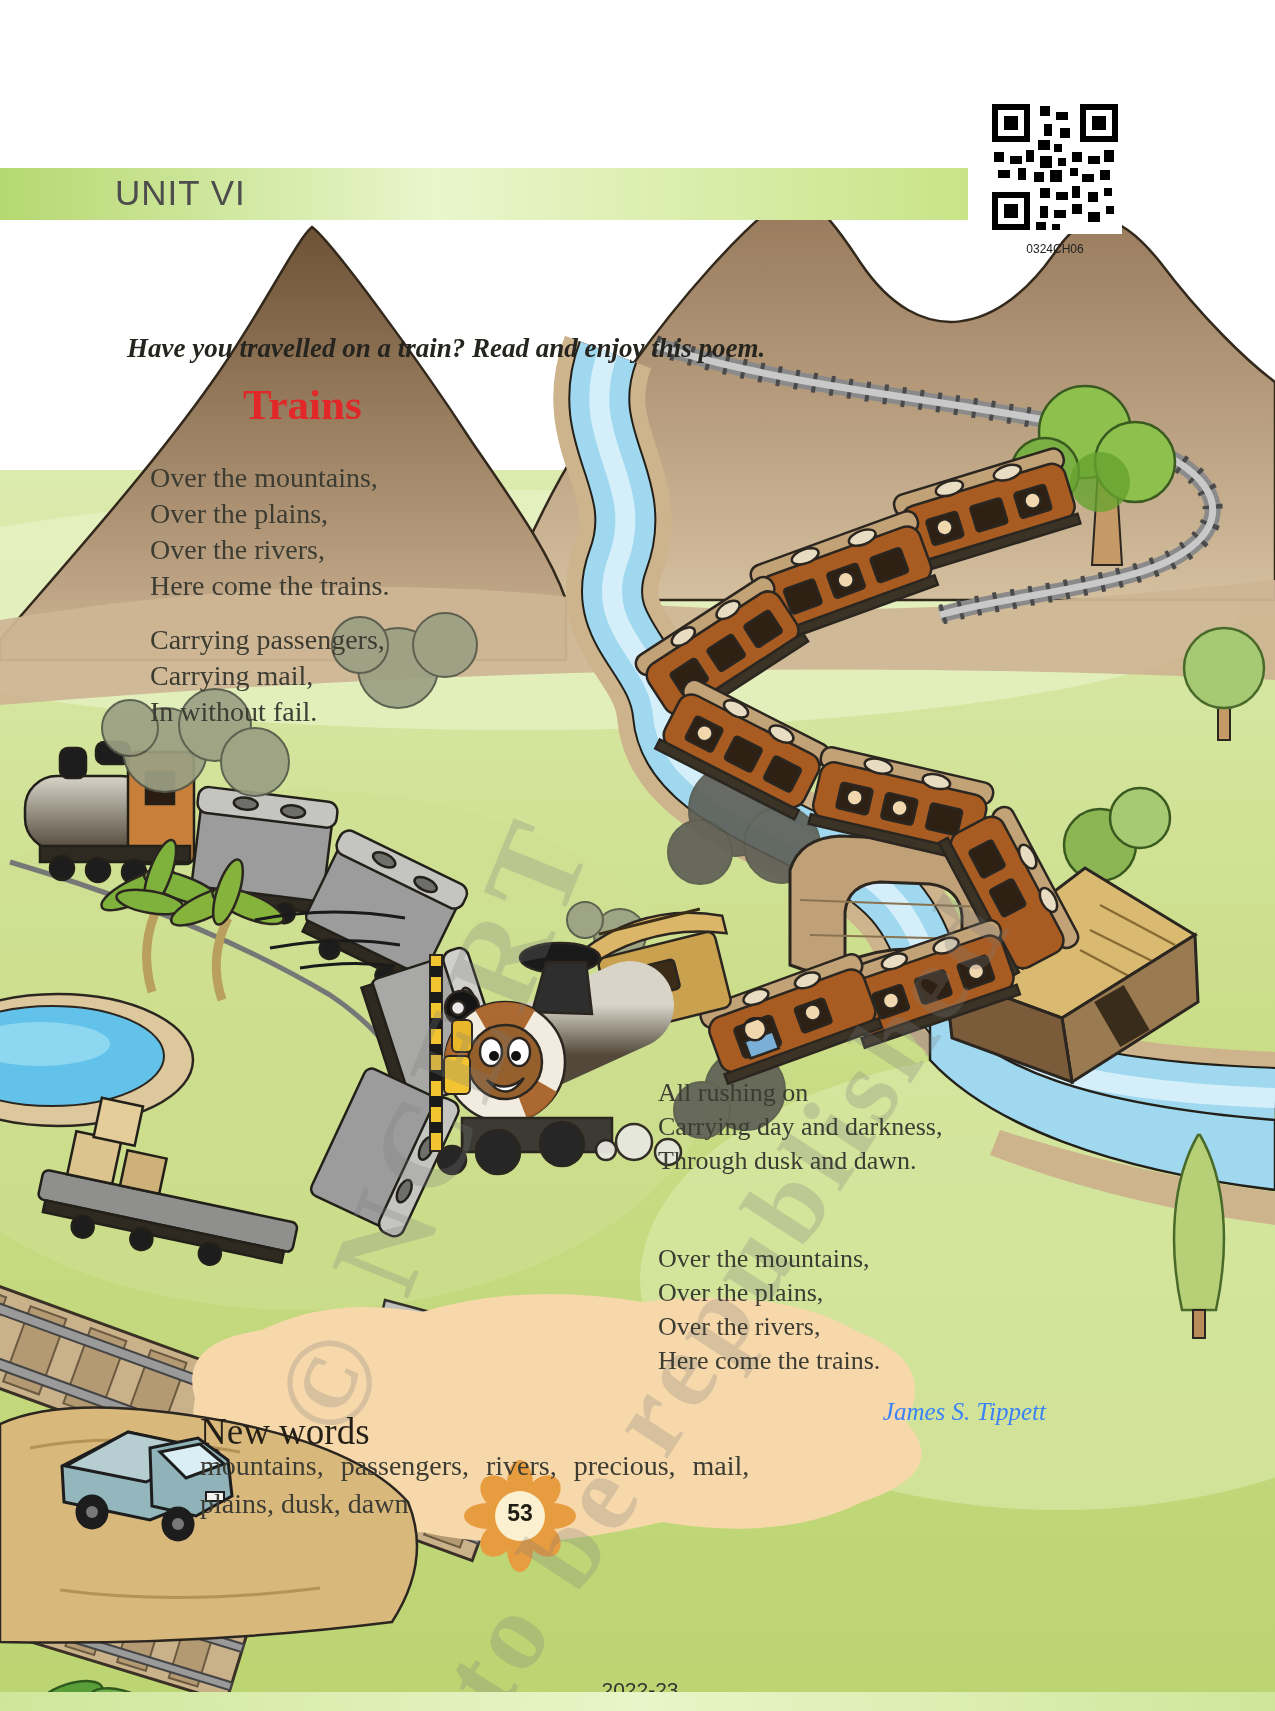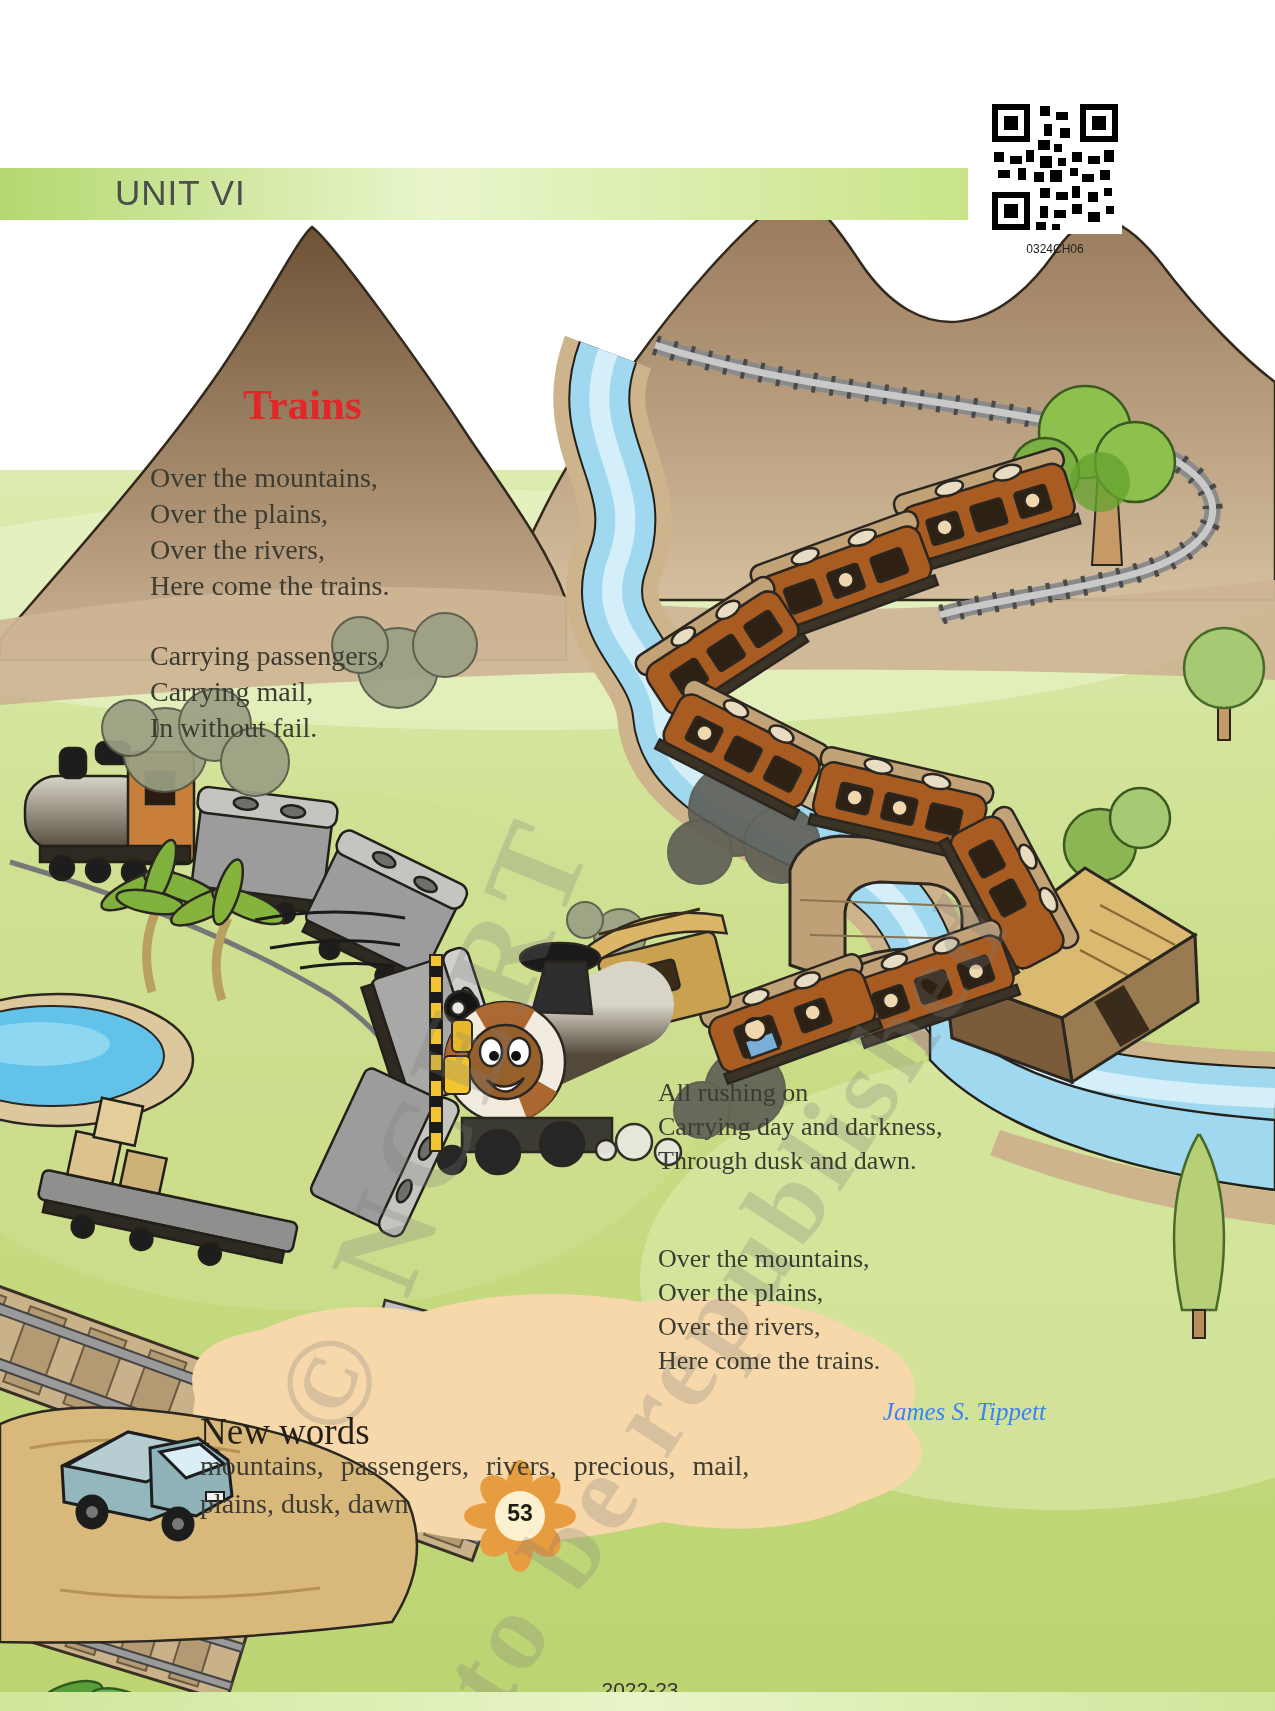--- a/index.html
+++ b/index.html
@@ -21,21 +21,21 @@
   #wm1{left:245px;top:1400px;font-size:125px;letter-spacing:14px;transform:rotate(-68deg);}
   #wm2{left:300px;top:1840px;font-size:110px;letter-spacing:8px;transform:rotate(-57deg);}
   
   .txt{position:absolute;z-index:2;}
   .intro{left:127px;top:333px;font-size:27px;font-weight:bold;font-style:italic;color:#26241f;}
   .poem-title{left:243px;top:380px;font-size:43px;font-weight:bold;color:#e12727;}
   .stanza{color:#3c3c33;}
   .st-a{font-size:28px;line-height:36px;}
   .st-b{font-size:26px;line-height:34px;}
   #stanza1{left:150px;top:460px;}
-  #stanza2{left:150px;top:638px;}
+  #stanza2{left:150px;top:622px;}
   #stanza3{left:658px;top:1076px;}
   #stanza4{left:658px;top:1242px;}
   .attribution{left:726px;top:1398px;width:320px;text-align:right;
                font-size:25px;font-style:italic;color:#3b82f6;}
   .nw-heading{left:200px;top:1410px;font-size:37px;font-weight:normal;color:#241f16;}
   .nw-line1{left:200px;top:1450px;font-size:28px;color:#3c3c33;word-spacing:10px;}
   .nw-line2{left:200px;top:1488px;font-size:28px;color:#3c3c33;}
   .page-number{left:492px;top:1500px;width:56px;text-align:center;z-index:3;
                font-family:"Liberation Sans",sans-serif;font-size:23px;font-weight:bold;color:#1f1c14;}
   .footer{left:560px;top:1630px;width:160px;text-align:center;
@@ -502,20 +502,21 @@
           <rect x="84" y="104" width="10" height="10"></rect>
         <rect x="100" y="112" width="12" height="10"></rect>
           <rect x="118" y="106" width="8" height="8"></rect>
         <rect x="48" y="122" width="10" height="8"></rect>
           <rect x="64" y="124" width="8" height="6"></rect>
       </g>
     </svg>
     <div class="qr-caption">0324CH06</div>
   </div>
 
+  <div class="txt intro">Have you travelled on a train? Read and enjoy this poem.</div>
   <div class="txt poem-title">Trains</div>
 
   <div class="txt stanza st-a" id="stanza1">
     <div>Over the mountains,</div>
     <div>Over the plains,</div>
     <div>Over the rivers,</div>
     <div>Here come the trains.</div>
   </div>
 
   <div class="txt stanza st-a" id="stanza2">

